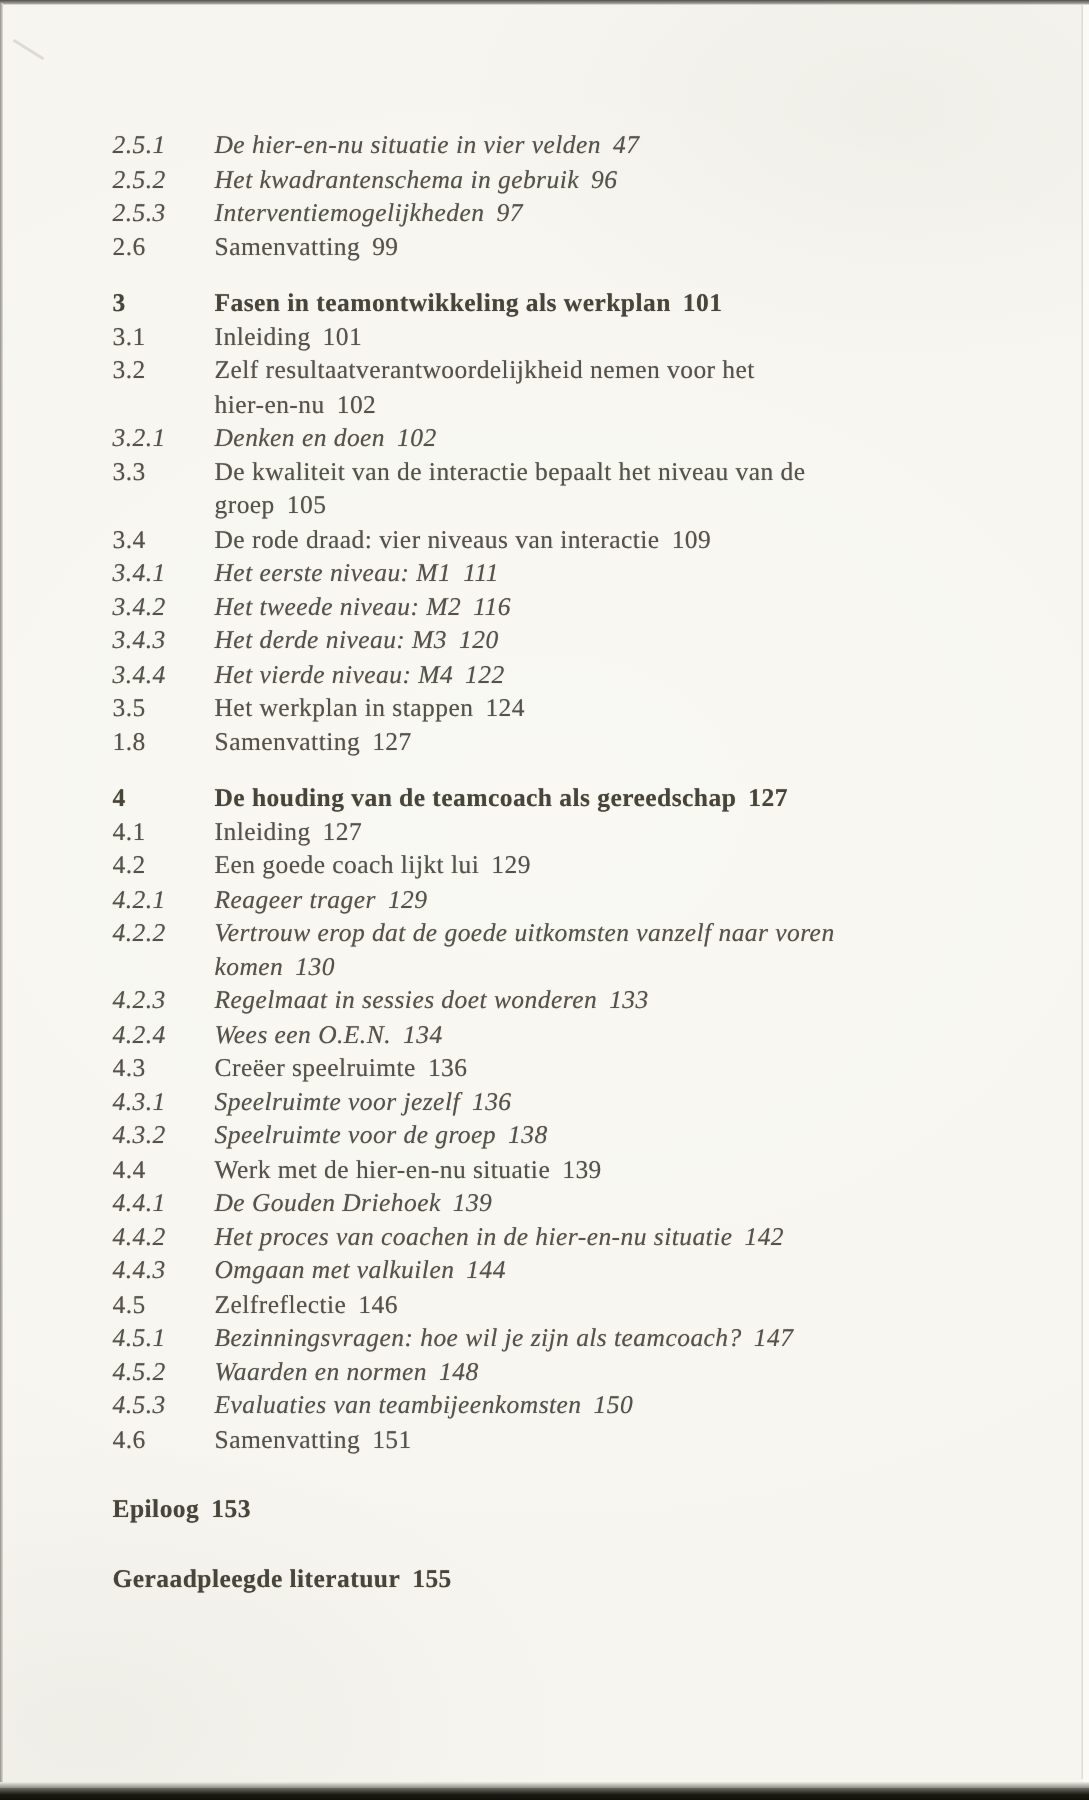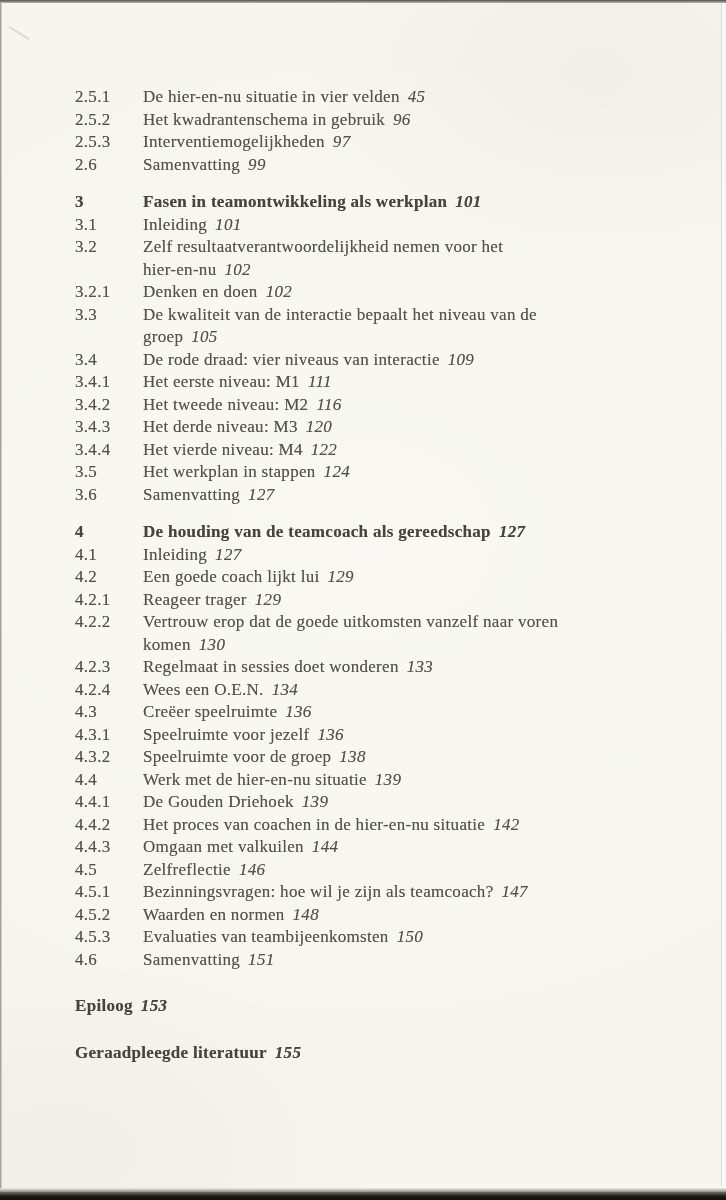--- a/index.html
+++ b/index.html
@@ -59,22 +59,22 @@
     font-size: 17px;
     line-height: 22.5px;
     letter-spacing: 0.3px;
     text-shadow: 0 0 0.6px rgba(85, 82, 74, 0.55);
   }
   .toc-section + .toc-section { margin-top: 15px; }
   .row { display: flex; align-items: flex-start; }
   .num { flex: 0 0 68px; width: 68px; }
   .titlecell { flex: 1 1 auto; min-width: 0; }
   .t { white-space: pre-line; text-align: center; }
-  .pg { margin-left: 8px; white-space: nowrap; font-style: italic; }
-  .row.italic .num, .row.italic .t, .row.italic .pg { }
+  .pg { margin-left: 8px; white-space: nowrap; }
+  .row.italic .num, .row.italic .t, .row.italic .pg { font-style: italic; }
   .row.bold { font-weight: bold; color: #474439; }
   .backmatter { margin-top: 21px; }
   .backmatter .row { font-weight: bold; color: #474439; margin-top: 24px; }
   .backmatter .row + .row { }
 </style>
 </head>
 <body>
 
 <div class="photo">
   <div class="edge-right-light"></div>
@@ -82,21 +82,21 @@
   <div class="edge-left"></div>
   <div class="edge-right"></div>
   <div class="edge-bottom-shadow"></div>
   <div class="edge-bottom-bar"></div>
   <div class="corner-mark"></div>
 
   <div class="toc" id="toc">
       <div class="toc-section">
   <div class="row italic">
     <span class="num">2.5.1</span>
-    <span class="titlecell"><span class="t">De hier-en-nu situatie in vier velden</span><span class="pg">45</span></span>
+    <span class="titlecell"><span class="t">De hier-en-nu situatie in vier velden</span><span class="pg">47</span></span>
   </div>
 
   <div class="row italic">
     <span class="num">2.5.2</span>
     <span class="titlecell"><span class="t">Het kwadrantenschema in gebruik</span><span class="pg">96</span></span>
   </div>
 
   <div class="row italic">
     <span class="num">2.5.3</span>
     <span class="titlecell"><span class="t">Interventiemogelijkheden</span><span class="pg">97</span></span>
@@ -159,21 +159,21 @@
     <span class="num">3.4.4</span>
     <span class="titlecell"><span class="t">Het vierde niveau: M4</span><span class="pg">122</span></span>
   </div>
 
   <div class="row normal">
     <span class="num">3.5</span>
     <span class="titlecell"><span class="t">Het werkplan in stappen</span><span class="pg">124</span></span>
   </div>
 
   <div class="row normal">
-    <span class="num">3.6</span>
+    <span class="num">1.8</span>
     <span class="titlecell"><span class="t">Samenvatting</span><span class="pg">127</span></span>
   </div>
 </div>
       <div class="toc-section">
   <div class="row bold">
     <span class="num">4</span>
     <span class="titlecell"><span class="t">De houding van de teamcoach als gereedschap</span><span class="pg">127</span></span>
   </div>
 
   <div class="row normal">

